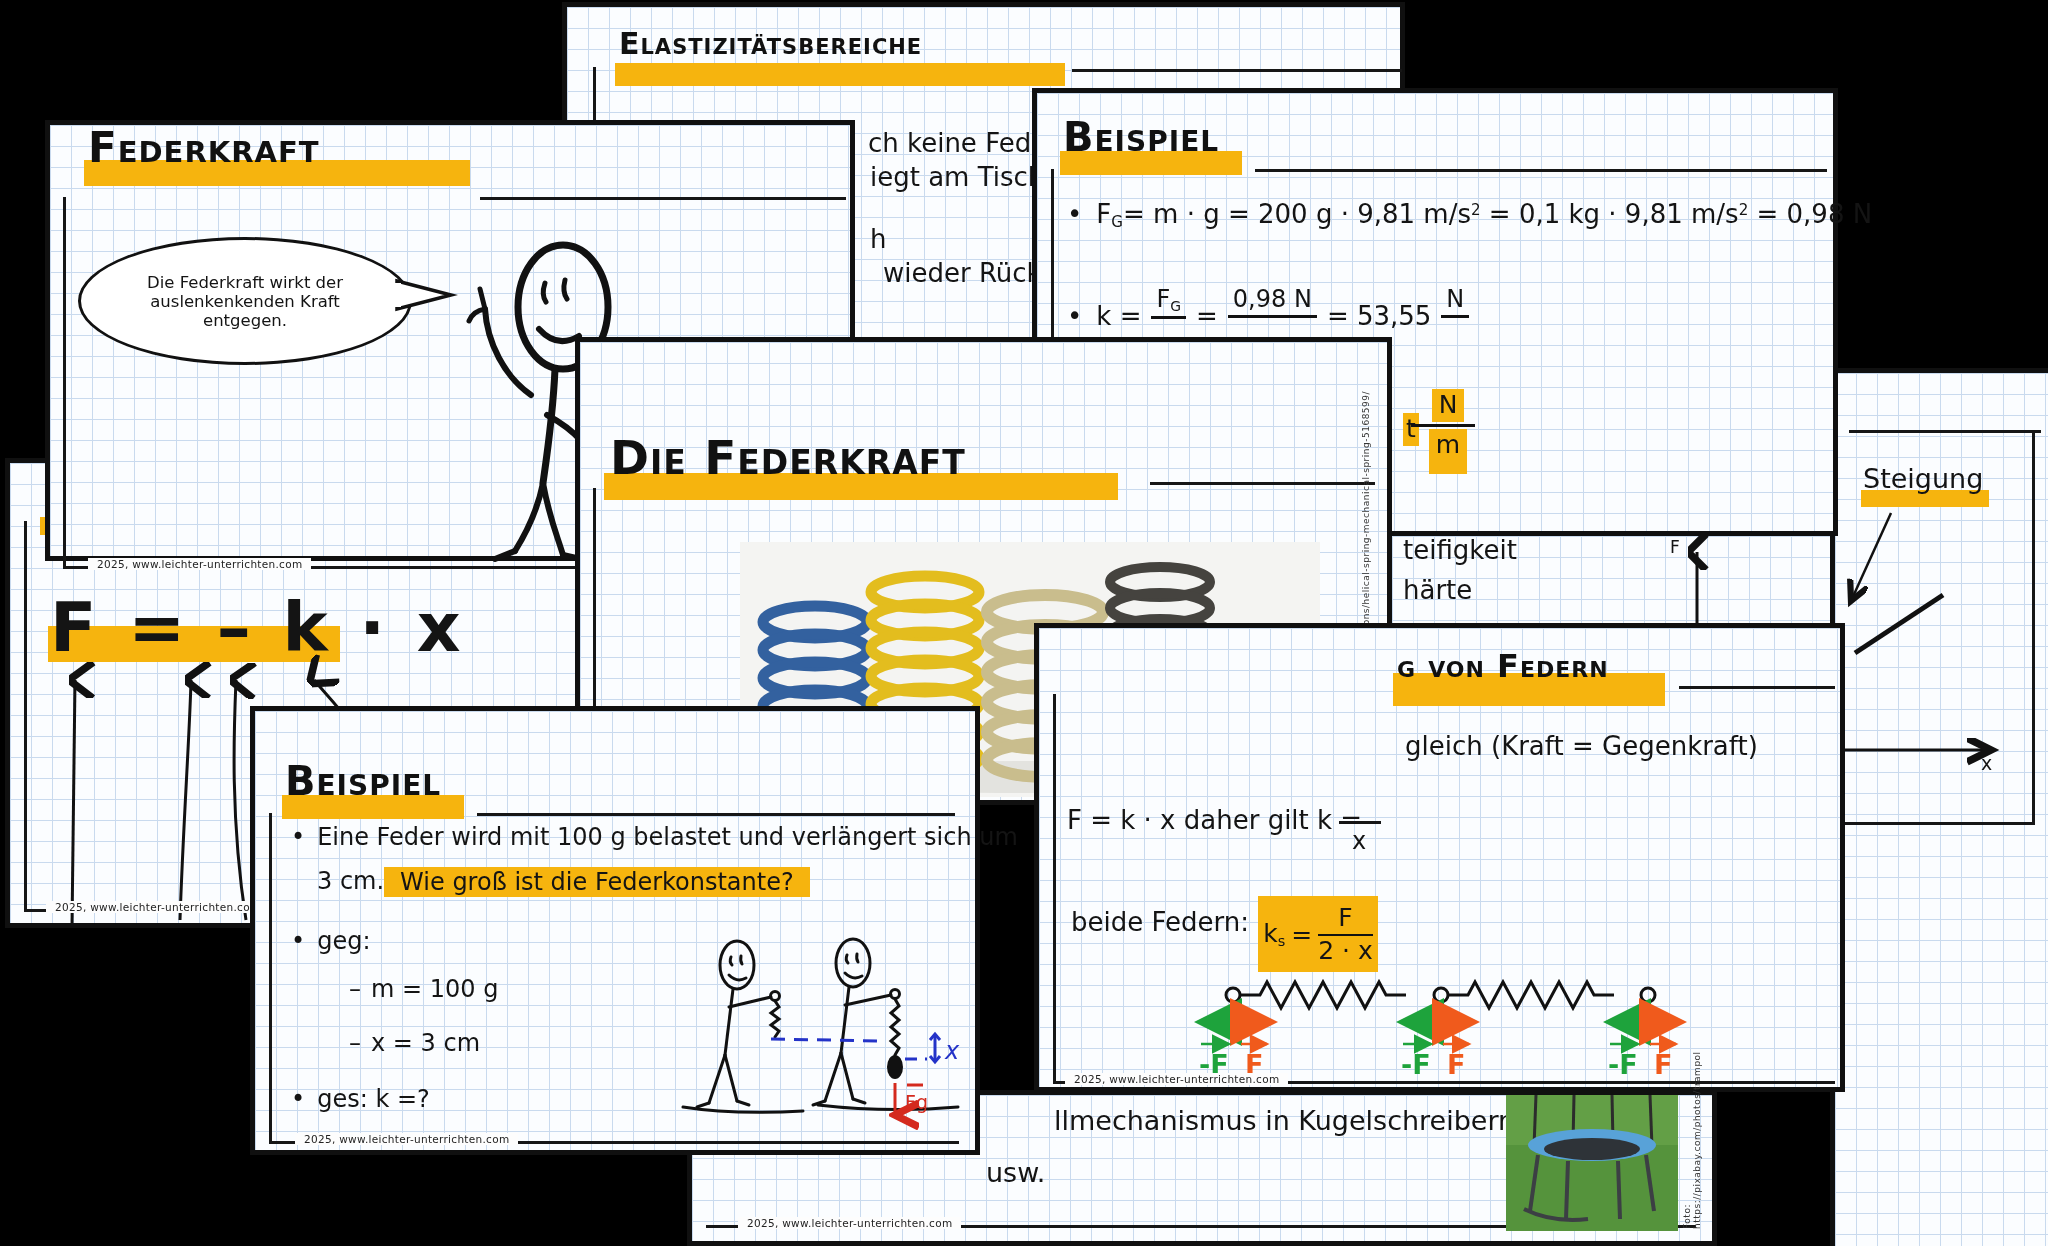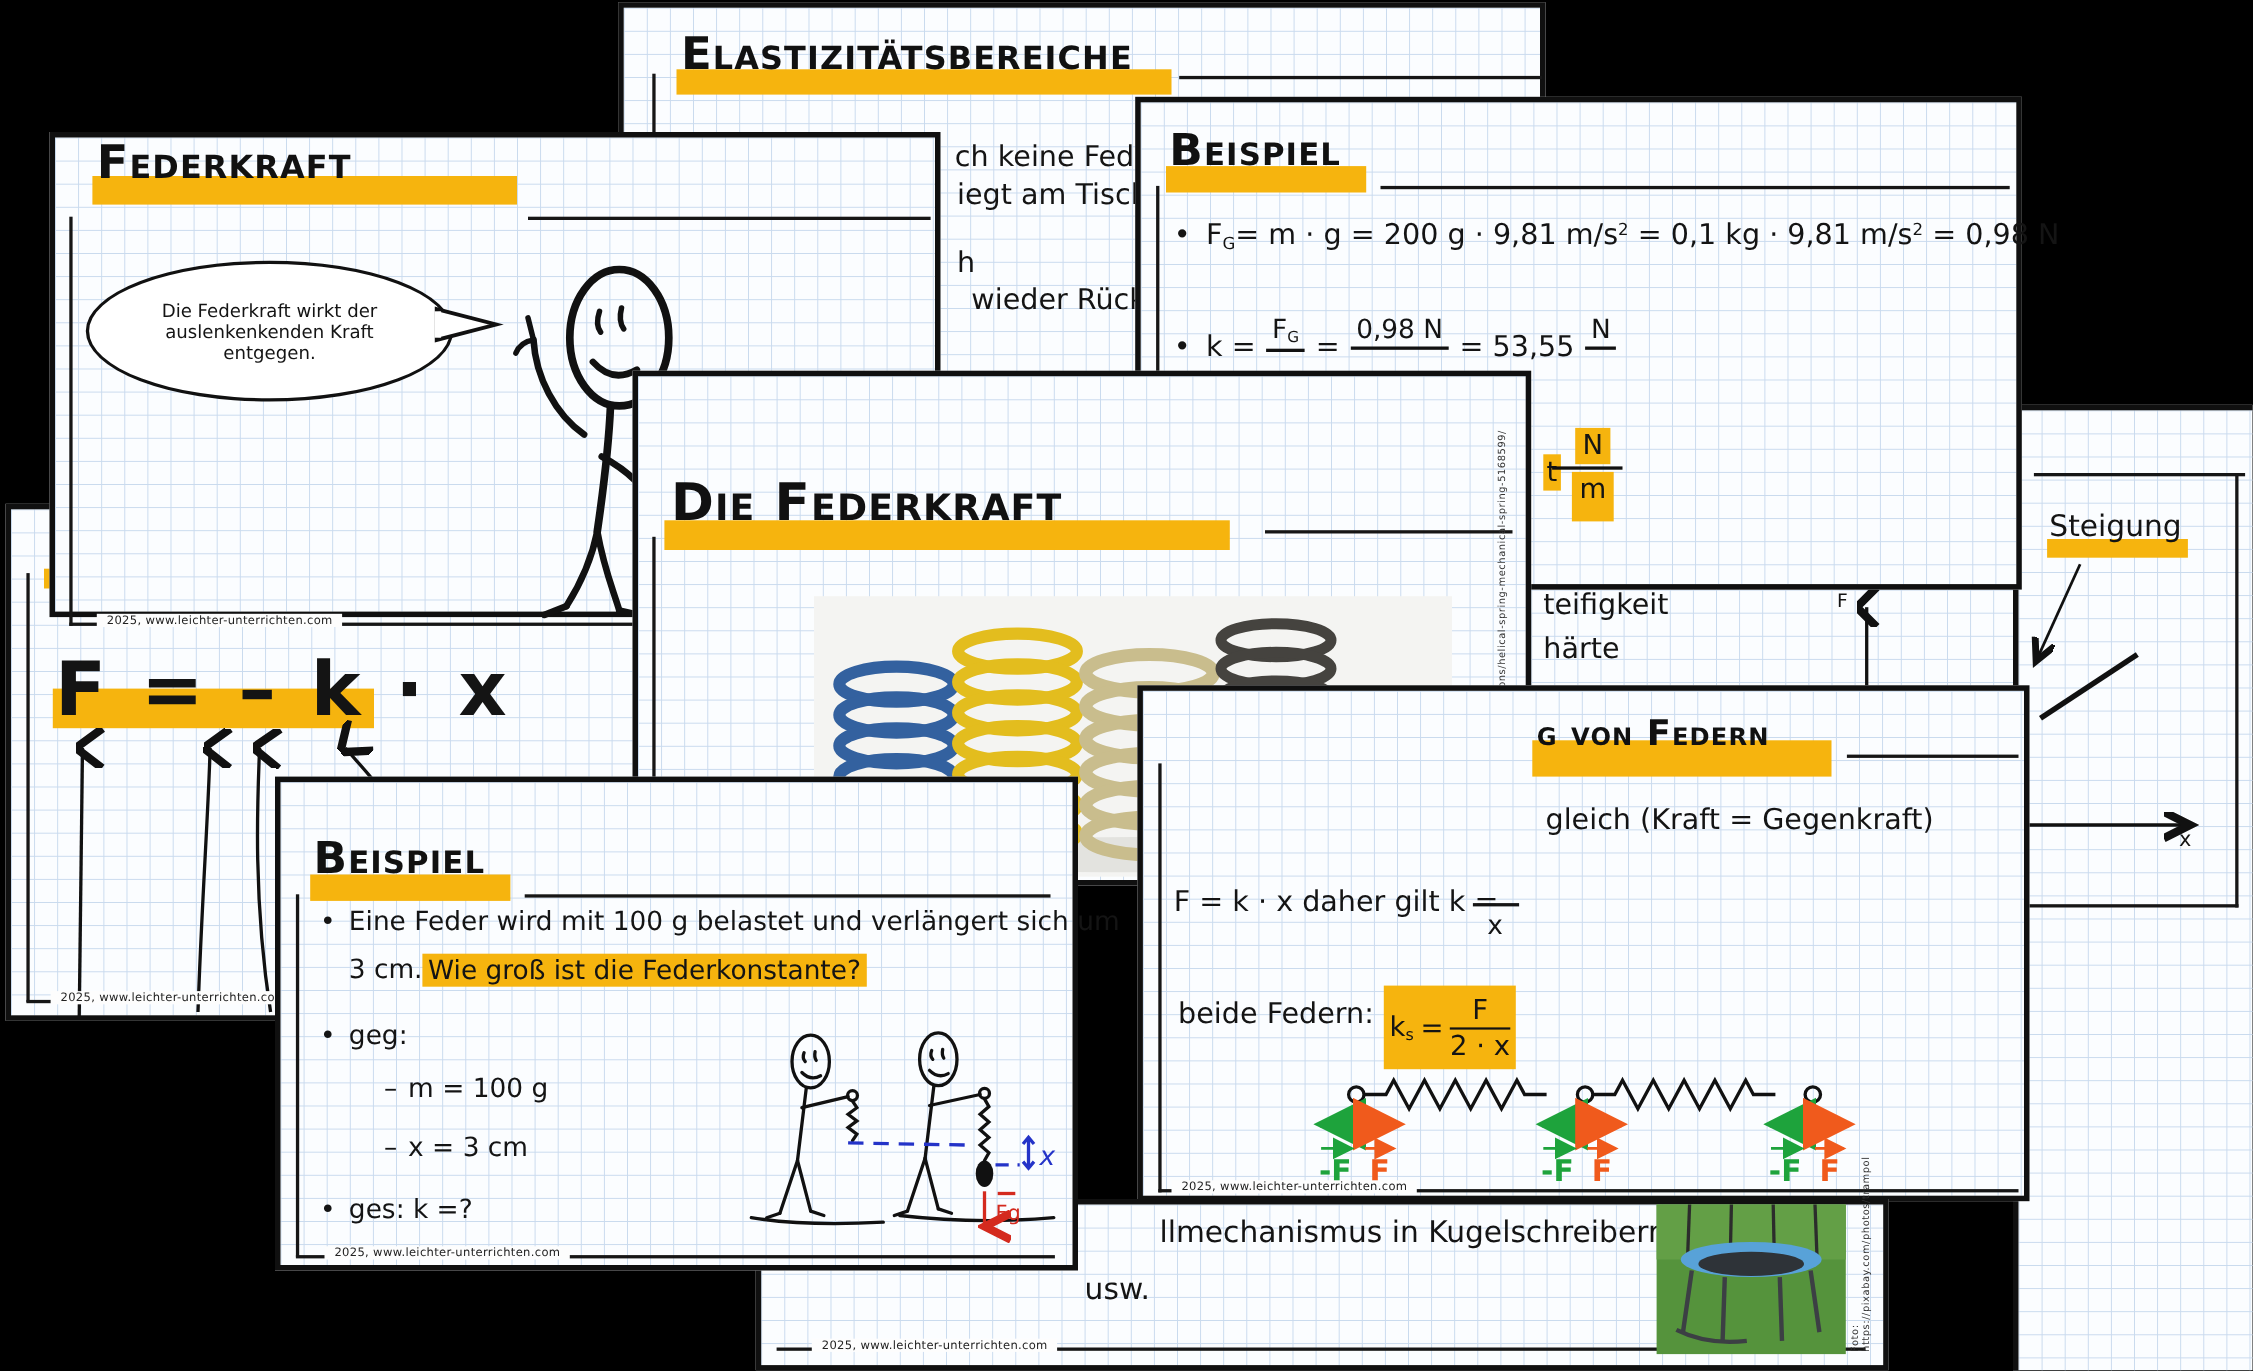--- a/index.html
+++ b/index.html
@@ -32,21 +32,21 @@
   .bubble{position:absolute;border:3.5px solid #111;border-radius:50%;background:#fff;z-index:4;
           display:flex;flex-direction:column;justify-content:center;text-align:center;}
 </style>
 </head>
 <body>
 
 <div class="stage">
 
   <section class="slide" style="left:562px;top:2px;width:843px;height:560px;z-index:1">
     <div class="hl" style="left:48px;top:56px;width:450px;height:23px"></div>
-    <div class="stitle" style="left:52px;top:22px;font-size:41px">Elastizitätsbereiche</div>
+    <div class="stitle" style="left:52px;top:22px;font-size:30px">Elastizitätsbereiche</div>
     <div class="iline" style="left:505px;top:62px;width:330px;height:3px"></div>
     <div class="iline" style="left:26px;top:60px;width:3px;height:495px"></div>
     <div class="hand" style="left:301px;top:122px;font-size:26px">ch keine Fede</div>
     <div class="hand" style="left:303px;top:156px;font-size:26px">iegt am Tisch</div>
     <div class="hand" style="left:303px;top:218px;font-size:26px">h</div>
     <div class="hand" style="left:316px;top:252px;font-size:26px">wieder Rückg</div>
   </section>
 
   <section class="slide" style="left:1392px;top:536px;width:446px;height:89px;z-index:2;border:none">
     <div class="hand" style="left:11px;top:0px;font-size:26px">teifigkeit</div>
@@ -335,21 +335,21 @@
     <div class="stitle" style="left:30px;top:50px;font-size:40px">Beispiel</div>
     <div class="iline" style="left:222px;top:102px;width:478px;height:3px"></div>
     <div class="iline" style="left:14px;top:102px;width:3px;height:330px"></div>
     <div class="iline" style="left:14px;top:430px;width:690px;height:3px"></div>
     <div class="row" style="left:36px;top:112px;font-size:24px">
       <span style="margin-right:12px">•</span>
       <span>Eine Feder wird mit 100 g belastet und verlängert sich um</span>
     </div>
     <div class="row" style="left:62px;top:156px;font-size:24px">
       <span>3 cm. </span>
-      <span class="ybox" style="padding:1px 5px">Wie groß ist die Federkonstante?</span>
+      <span class="ybox" style="padding:1px 16px">Wie groß ist die Federkonstante?</span>
     </div>
     <div class="row" style="left:36px;top:216px;font-size:24px">
       <span style="margin-right:12px">•</span>
       <span>geg:</span>
     </div>
     <div class="row" style="left:94px;top:264px;font-size:24px">
       <span style="margin-right:10px">–</span>
       <span>m = 100 g</span>
     </div>
     <div class="row" style="left:94px;top:318px;font-size:24px">

